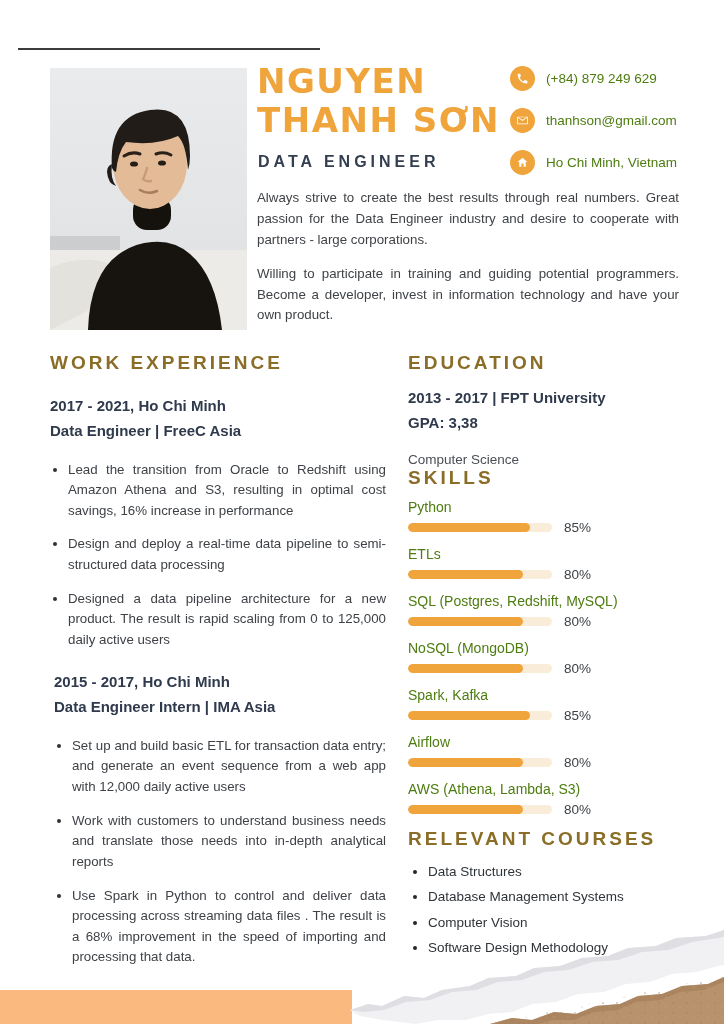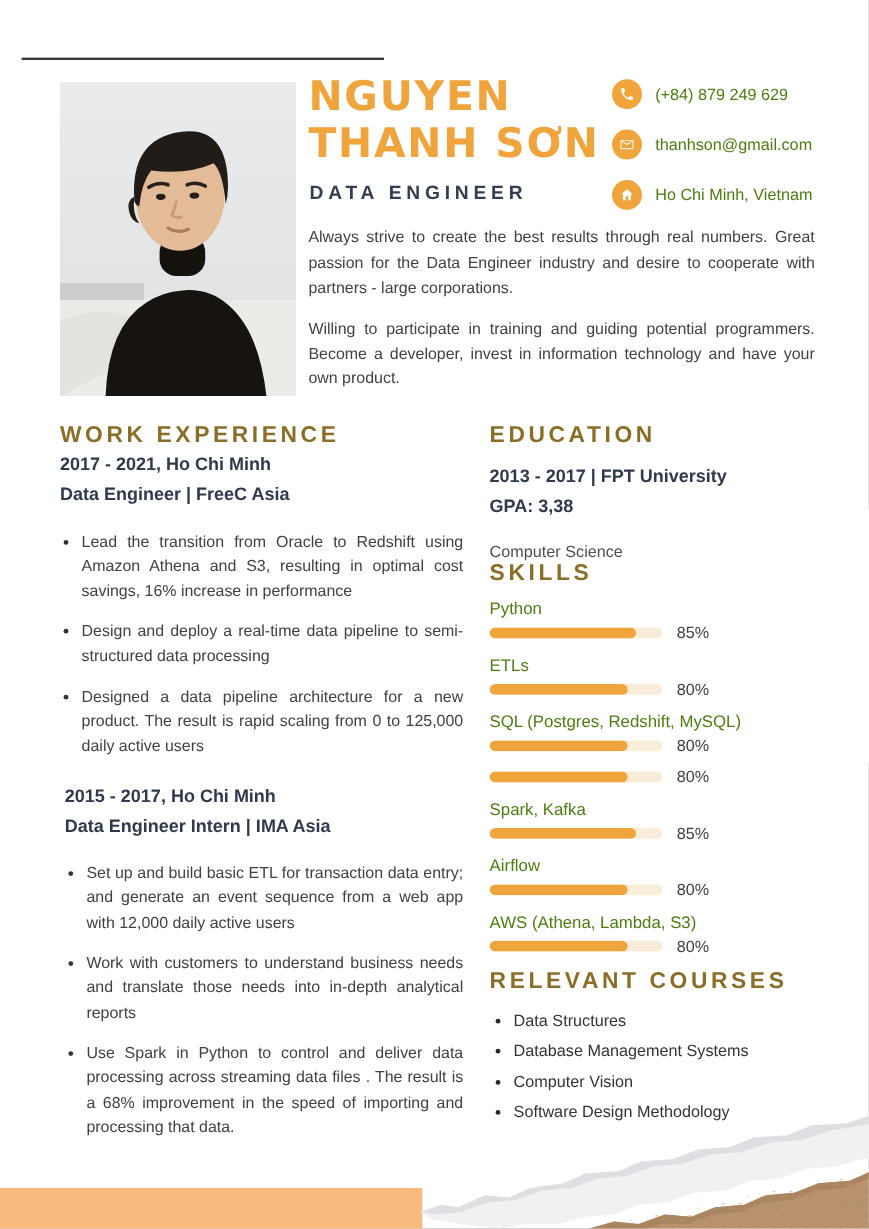--- a/index.html
+++ b/index.html
@@ -37,21 +37,21 @@
     font-size:13.3px;line-height:1.57;text-align:justify;}
   .summary p{margin:0 12px 13px 0;}
 
   
   .col-left{position:absolute;left:50px;top:352px;width:336px;}
   .col-right{position:absolute;left:408px;top:352px;width:300px;}
 
   h2.section{margin:0;font-size:19px;font-weight:bold;letter-spacing:3px;color:#8A6D26;}
 
   
-  .job{margin-top:2px;}
+  .job{margin-top:20px;}
   .job + .job{margin-top:20px;padding-left:4px;}
   .job-period,.job-role{font-size:15px;font-weight:bold;color:#2F3A4C;line-height:1.65;}
   ul.bullets{margin:16px 0 0 0;padding-left:18px;}
   ul.bullets li{font-size:13.3px;color:#3E4247;line-height:1.55;text-align:justify;
     margin-bottom:13px;}
   ul.bullets li::marker{color:#2F3338;}
 
   
   .edu-line{font-size:15px;font-weight:bold;color:#2F3A4C;line-height:1.65;}
   .edu-block{margin-top:12px;}
@@ -218,20 +218,21 @@
           <div class="skill-label">SQL (Postgres, Redshift, MySQL)</div>
           <div class="skill-bar-row">
             <div class="skill-track">
               <div class="skill-fill" style="width: 80%;"></div>
             </div>
             <span class="skill-pct">80%</span>
           </div>
         </div>
 
         <div class="skill">
+          <div class="skill-label">NoSQL (MongoDB)</div>
           <div class="skill-bar-row">
             <div class="skill-track">
               <div class="skill-fill" style="width: 80%;"></div>
             </div>
             <span class="skill-pct">80%</span>
           </div>
         </div>
 
         <div class="skill">
           <div class="skill-label">Spark, Kafka</div>

